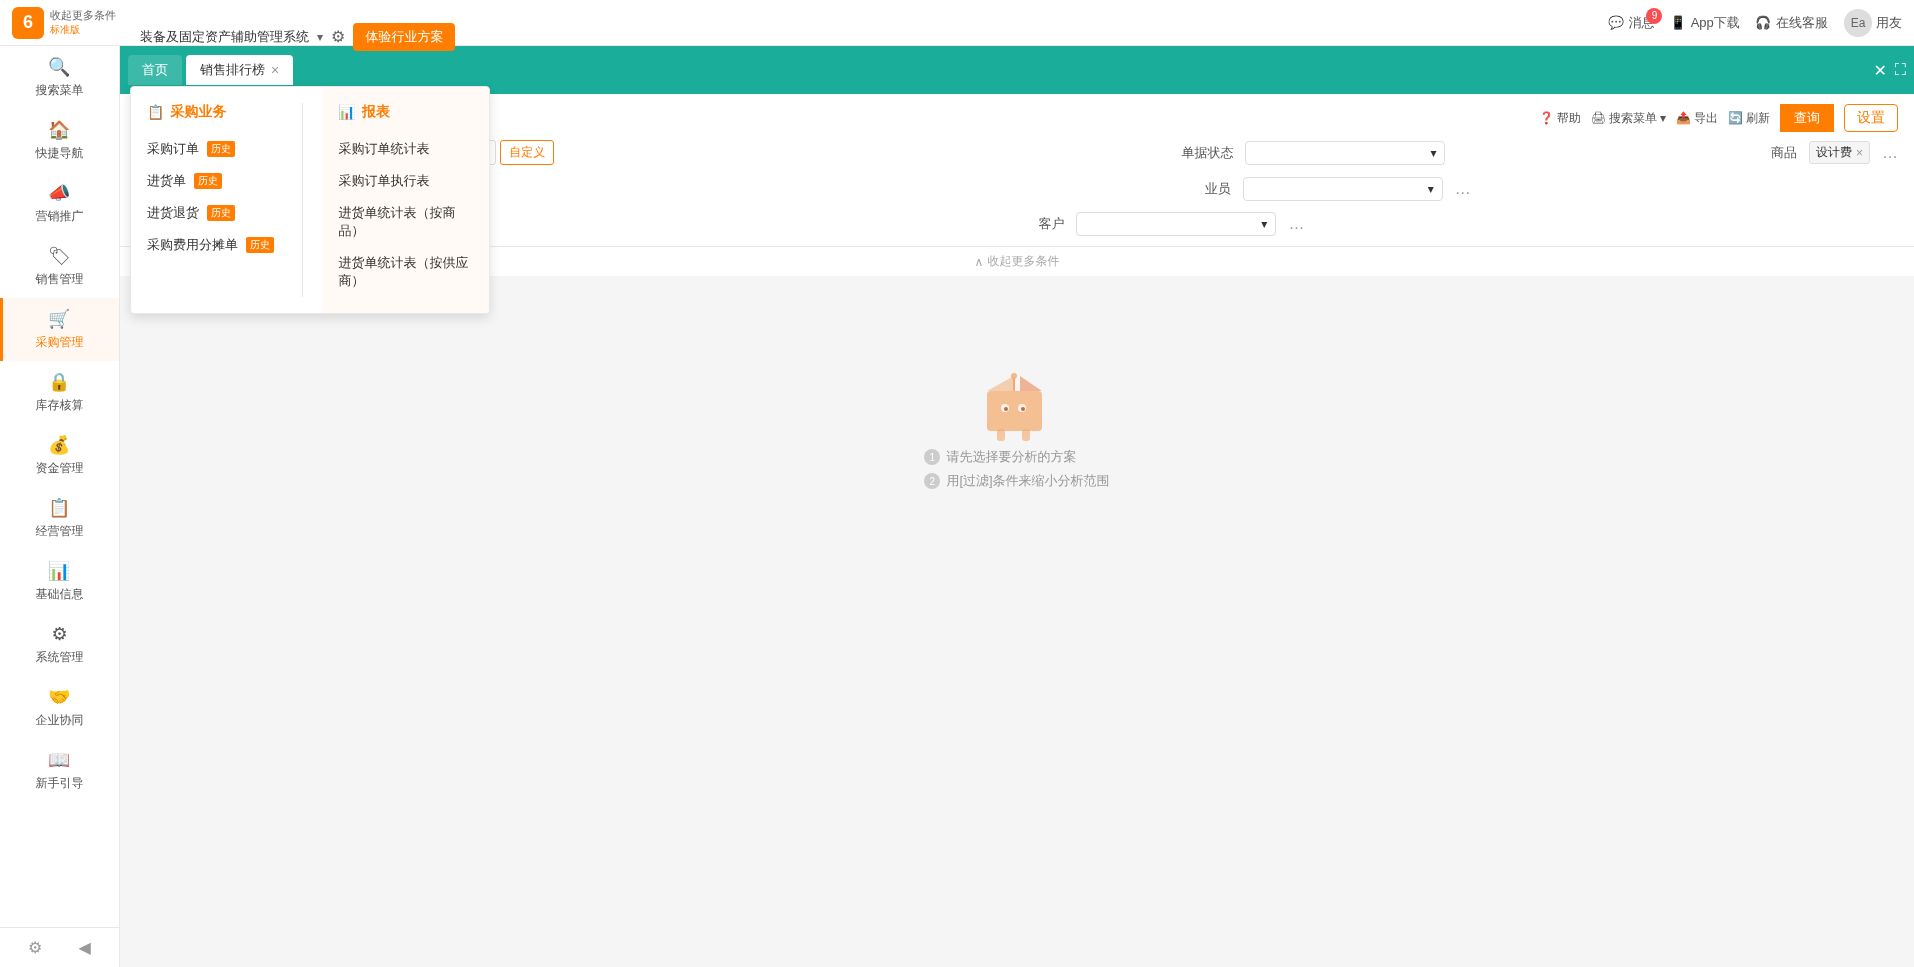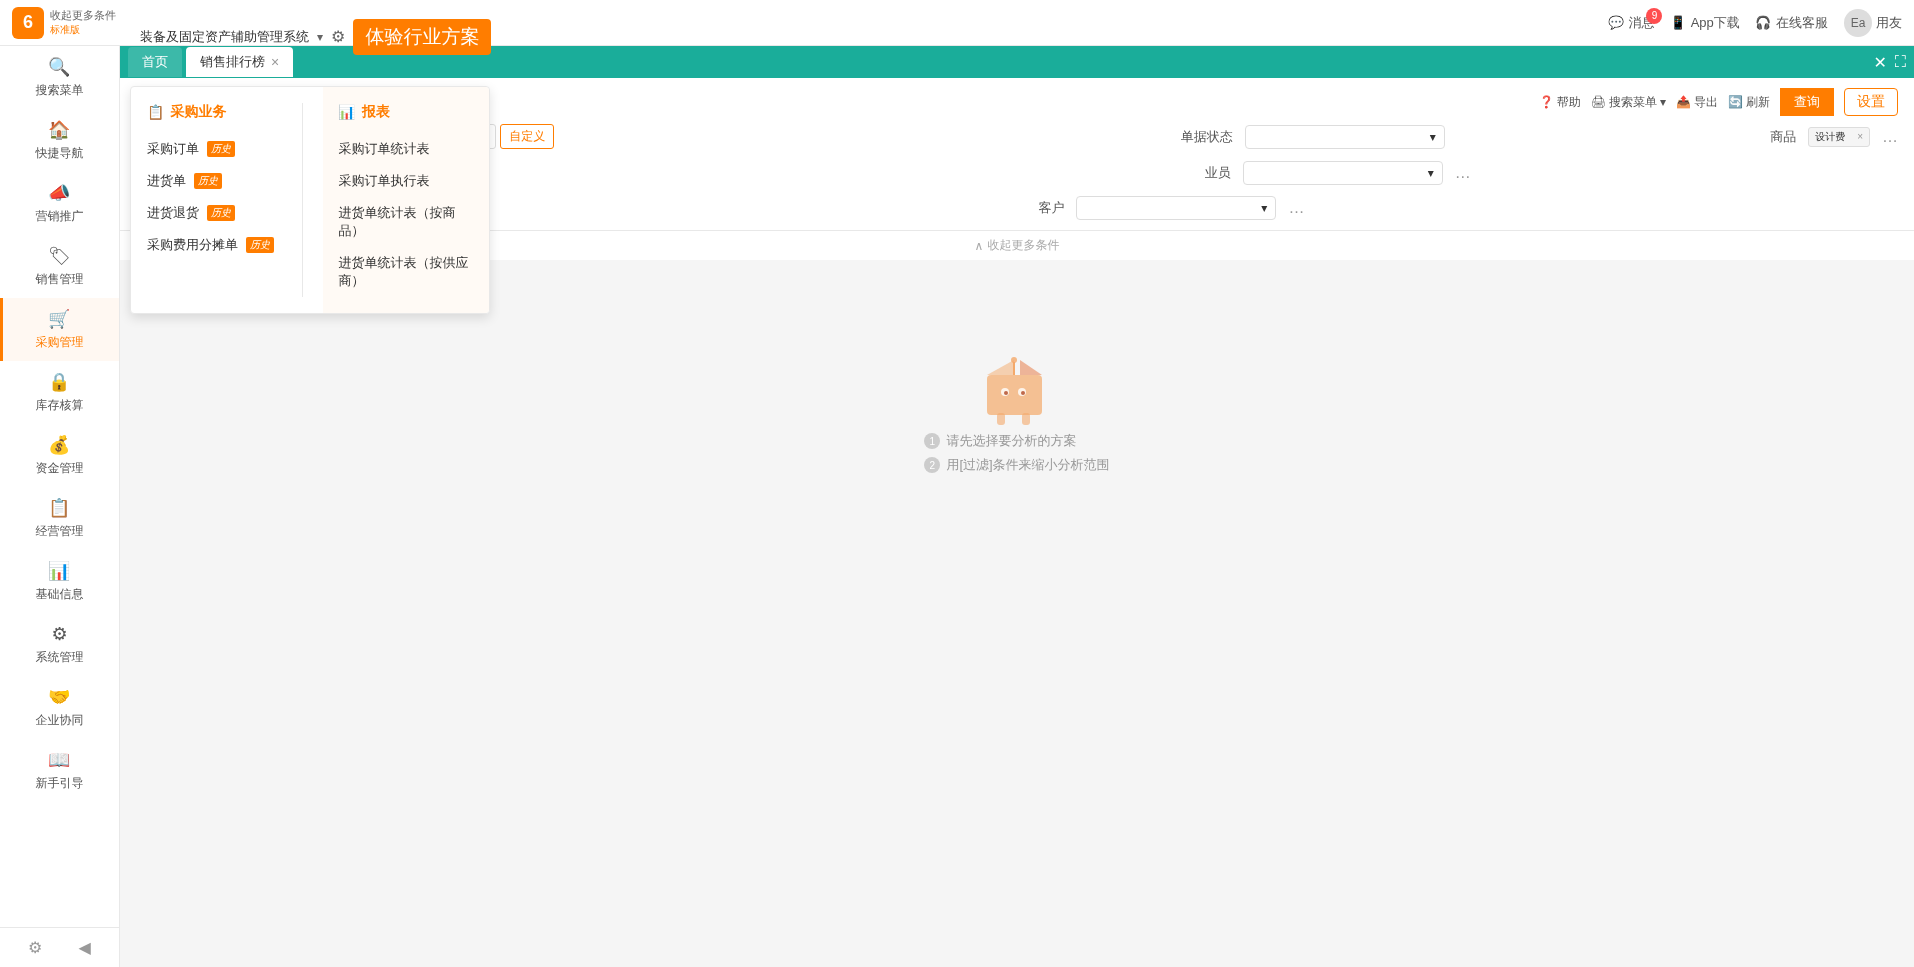--- a/index.html
+++ b/index.html
@@ -47,21 +47,21 @@
     }
     .gear-btn {
       background: none; border: none; cursor: pointer; color: #666; font-size: 16px;
     }
     .industry-btn {
       background: #ff7d00;
       color: white;
       border: none;
       border-radius: 4px;
       padding: 5px 12px;
-      font-size: 19px;
+      font-size: 13px;
       cursor: pointer;
     }
     .header-right {
       display: flex;
       align-items: center;
       gap: 16px;
     }
     .header-right-item {
       display: flex; align-items: center; gap: 4px;
       color: #555; font-size: 13px; cursor: pointer;
@@ -145,21 +145,21 @@
       height: calc(100vh - 46px);
       display: flex;
       flex-direction: column;
     }
 
     
     .tab-bar {
       background: #1aad9a;
       display: flex;
       align-items: center;
-      height: 32px;
+      height: 48px;
       padding: 0 8px;
       gap: 4px;
     }
     .tab-item {
       height: 30px;
       padding: 0 14px;
       border-radius: 4px 4px 0 0;
       display: flex; align-items: center;
       cursor: pointer;
       font-size: 13px;
@@ -241,23 +241,23 @@
       color: #333;
       min-width: 120px;
       display: flex; align-items: center; justify-content: space-between;
       cursor: pointer;
     }
     .tag-item {
       background: #f5f5f5;
       border: 1px solid #ddd;
       border-radius: 3px;
       padding: 2px 6px;
-      font-size: 10px;
+      font-size: 12px;
       color: #333;
-      display: flex; align-items: center; gap: 12px;
+      display: flex; align-items: center; gap: 4px;
     }
     .tag-close { color: #999; cursor: pointer; }
     .ellipsis-btn {
       background: none; border: none; cursor: pointer; color: #999; font-size: 16px;
     }
     .toolbar-btn {
       background: none; border: none; cursor: pointer; color: #555; font-size: 12px;
       display: flex; align-items: center; gap: 3px;
     }
     .toolbar-btn-orange {
@@ -344,21 +344,20 @@
       gap: 8px;
       color: #333;
       font-size: 13px;
     }
     .history-badge {
       background: #ff7d00;
       color: white;
       font-size: 10px;
       padding: 1px 4px;
       border-radius: 2px;
-      font-style: italic;
     }
     .divider-v {
       width: 1px;
       background: #e8e8e8;
       align-self: stretch;
     }
     .col-right-bg {
       background: #fffaf5;
       margin: -16px;
       margin-left: 0;

